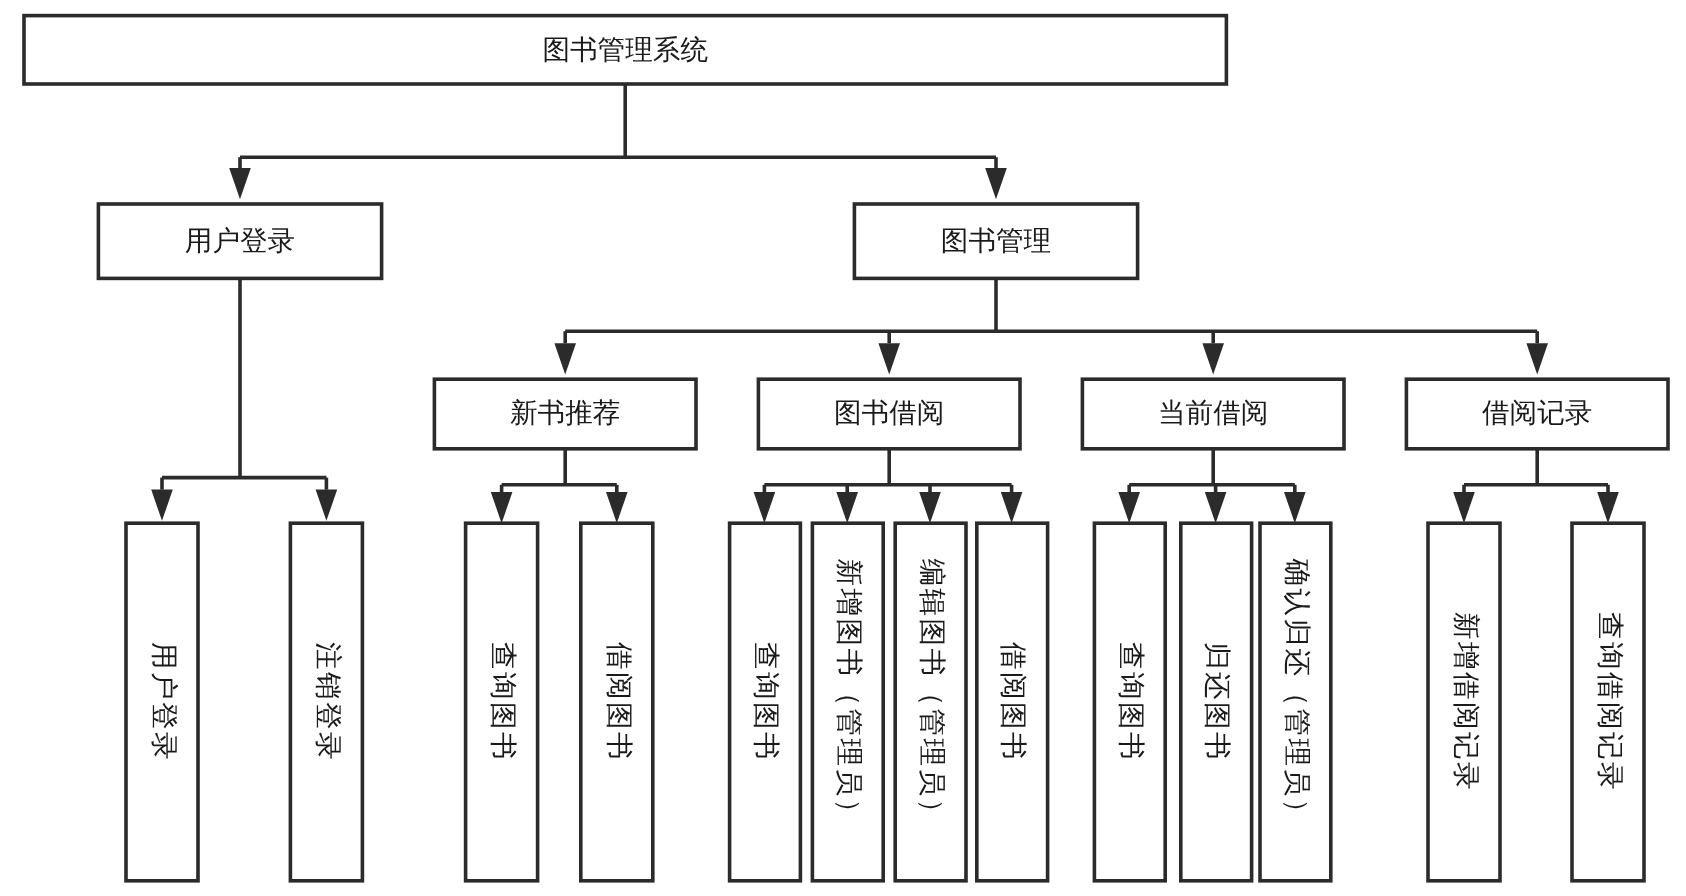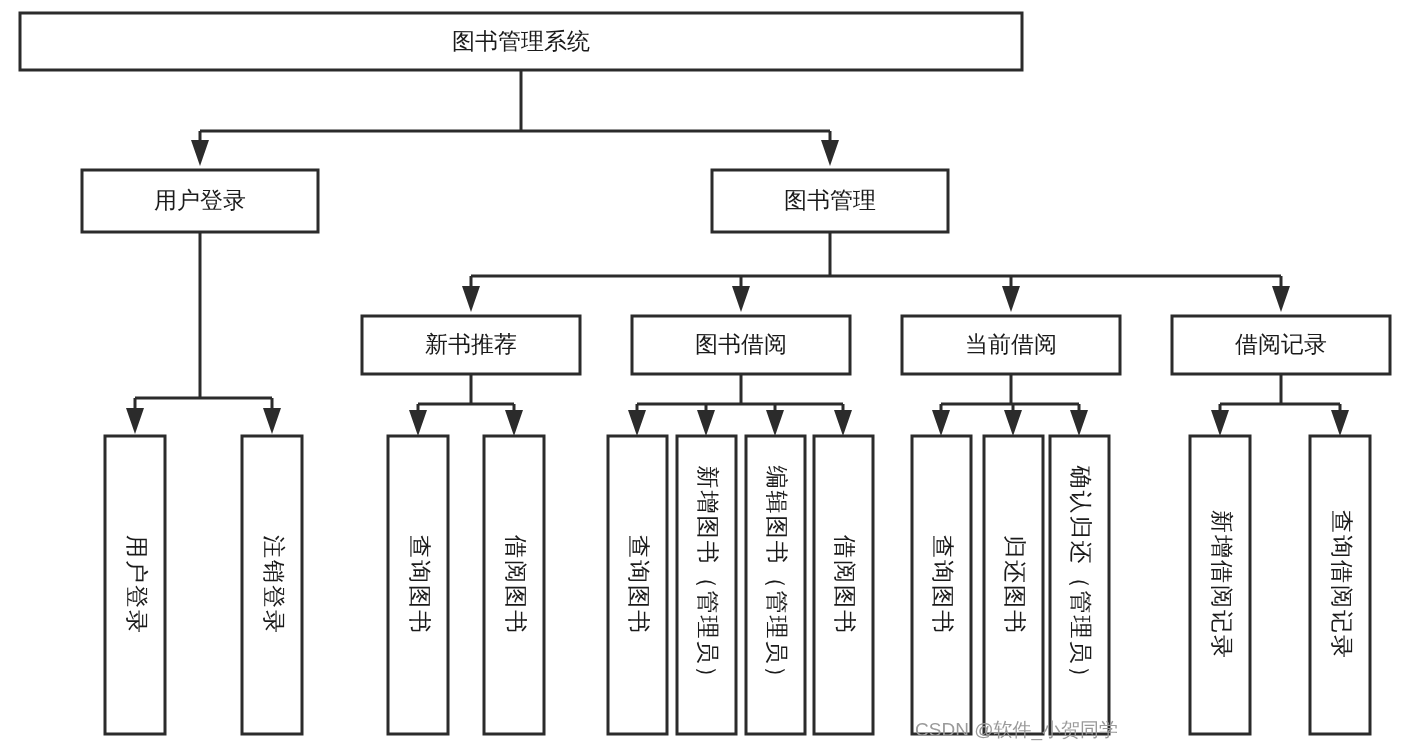--- a/index.html
+++ b/index.html
@@ -234,14 +234,13 @@
       <rect class="node-box" x="1190" y="436" width="60" height="298"></rect>
       <text class="leaf-label" x="1220" y="585" transform="rotate(90 1220 585)">新增借阅记录</text>
     </g>
     <g>
       <rect class="node-box" x="1310" y="436" width="60" height="298"></rect>
       <text class="leaf-label" x="1340" y="585" transform="rotate(90 1340 585)">查询借阅记录</text>
     </g>
 
   </svg>
 
-  <div class="watermark">CSDN @软件_小贺同学</div>
 </div>
 
 </body></html>

